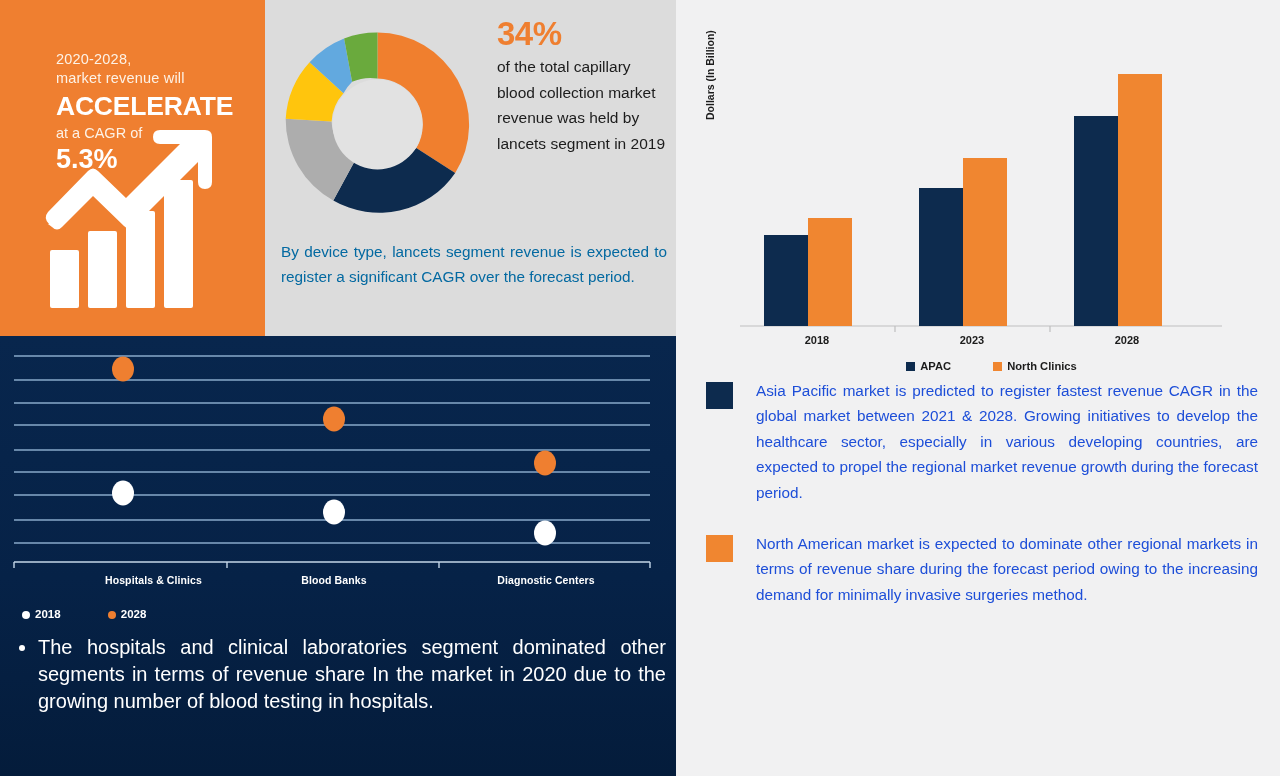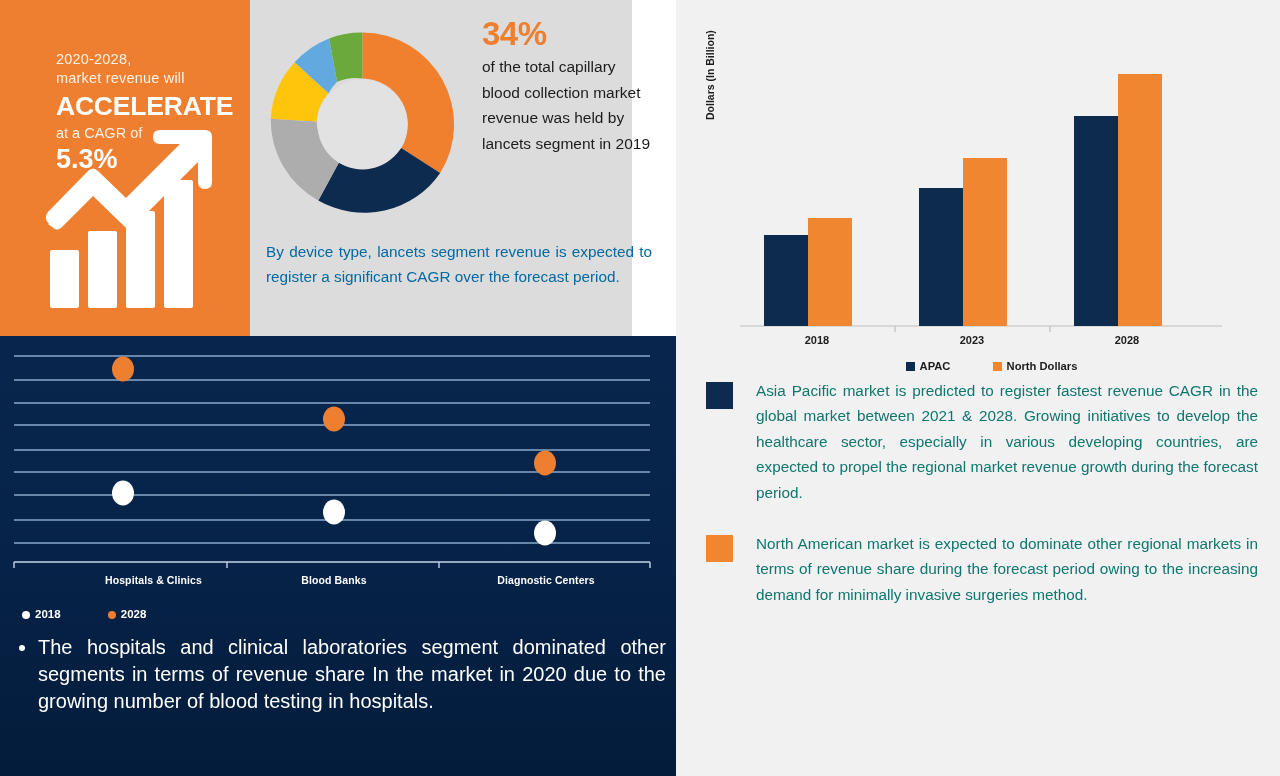--- a/index.html
+++ b/index.html
@@ -60,22 +60,22 @@
   }
   .growth-icon {
     position: absolute;
     left: 40px; top: 128px;
     width: 190px; height: 190px;
   }
 
   
   .panel-donut {
     position: absolute;
-    left: 250px; top: 0;
-    width: 382px; height: 336px;
+    left: 265px; top: 0;
+    width: 411px; height: 336px;
     background: #dcdcdc;
   }
   .donut-wrap {
     position: absolute;
     left: 10px; top: 22px;
     width: 205px; height: 205px;
   }
   .stat-block {
     position: absolute;
     left: 232px; top: 14px;
@@ -211,21 +211,21 @@
   }
   .rp .marker {
     position: absolute;
     left: 12px; top: 4px;
     width: 27px; height: 27px;
   }
   .rp .txt {
     display: block;
     font-size: 15.3px;
     line-height: 25.4px;
-    color: #0f766e;
+    color: #1d4ed8;
     text-align: justify;
     padding-right: 6px;
   }
 </style>
 </head>
 <body>
 
 <div id="canvas">
 
   <div class="panel-cagr">
@@ -340,21 +340,21 @@
 
         <rect x="358" y="56" width="44" height="210" fill="#0d2b4e"></rect>
         <rect x="402" y="14" width="44" height="252" fill="#f08630"></rect>
 
         <text x="101" y="284" font-family="Liberation Sans, sans-serif" font-size="11" font-weight="bold" fill="#1c1c1c" text-anchor="middle">2018</text>
         <text x="256" y="284" font-family="Liberation Sans, sans-serif" font-size="11" font-weight="bold" fill="#1c1c1c" text-anchor="middle">2023</text>
         <text x="411" y="284" font-family="Liberation Sans, sans-serif" font-size="11" font-weight="bold" fill="#1c1c1c" text-anchor="middle">2028</text>
       </svg>
       <div class="bar-legend">
         <span class="li"><span class="swatch" style="background:#0d2b4e;"></span><span>APAC</span></span>
-        <span class="li"><span class="swatch" style="background:#f08630;"></span><span>North Dollars</span></span>
+        <span class="li"><span class="swatch" style="background:#f08630;"></span><span>North Clinics</span></span>
       </div>
     </div>
 
     <div class="right-points">
       <div class="rp">
         <span class="marker" style="background:#0d2b4e;"></span>
         <span class="txt">Asia Pacific market is predicted to register fastest revenue CAGR in the global market between 2021 &amp; 2028. Growing initiatives to develop the healthcare sector, especially in various developing countries, are expected to propel the regional market revenue growth during the forecast period.</span>
       </div>
       <div class="rp">
         <span class="marker" style="background:#f08630;"></span>

